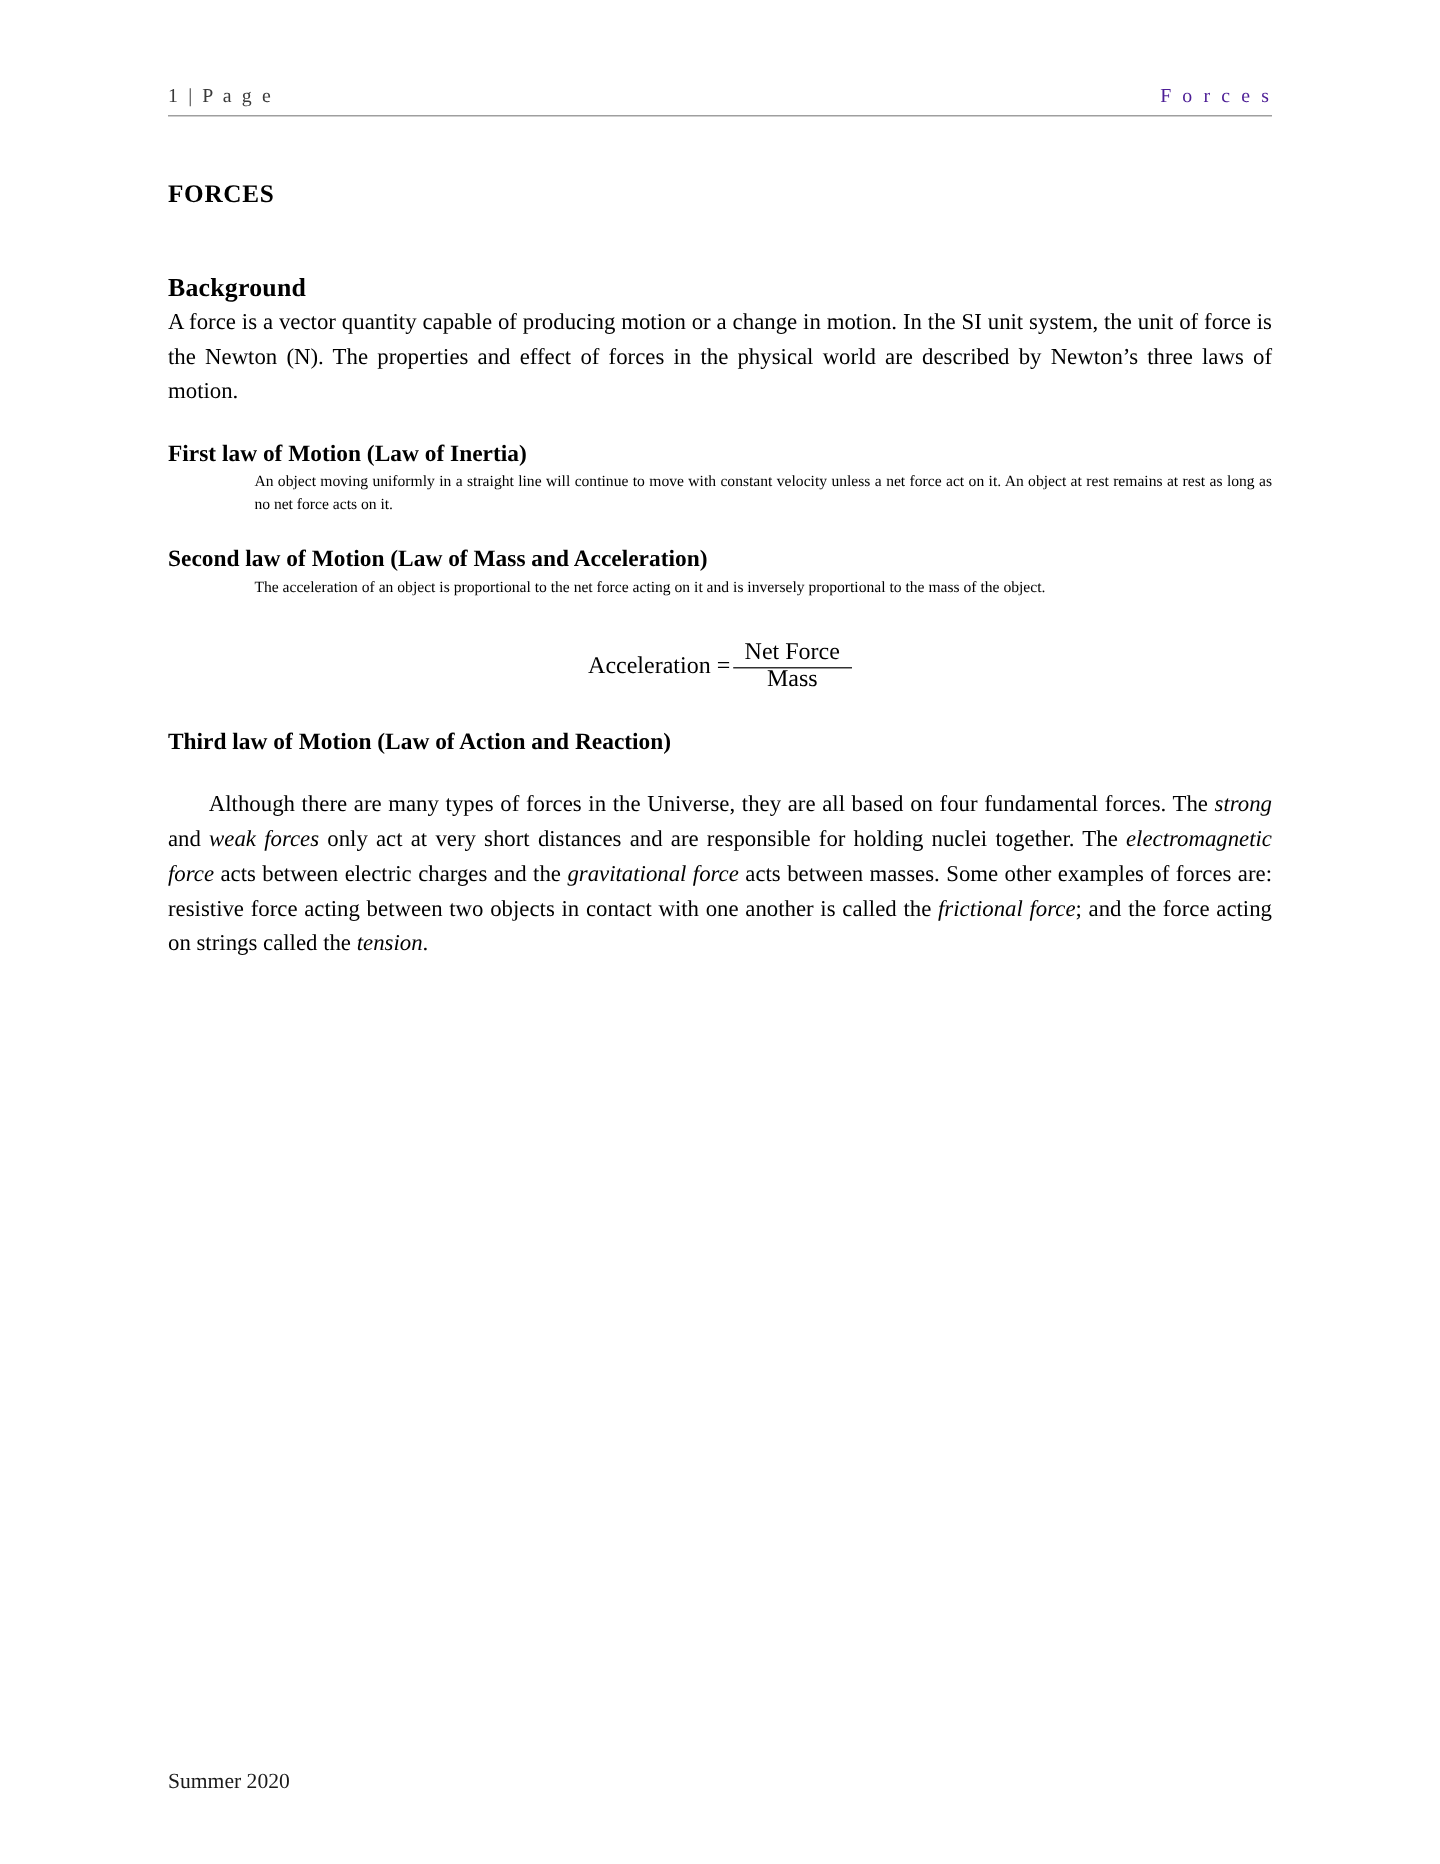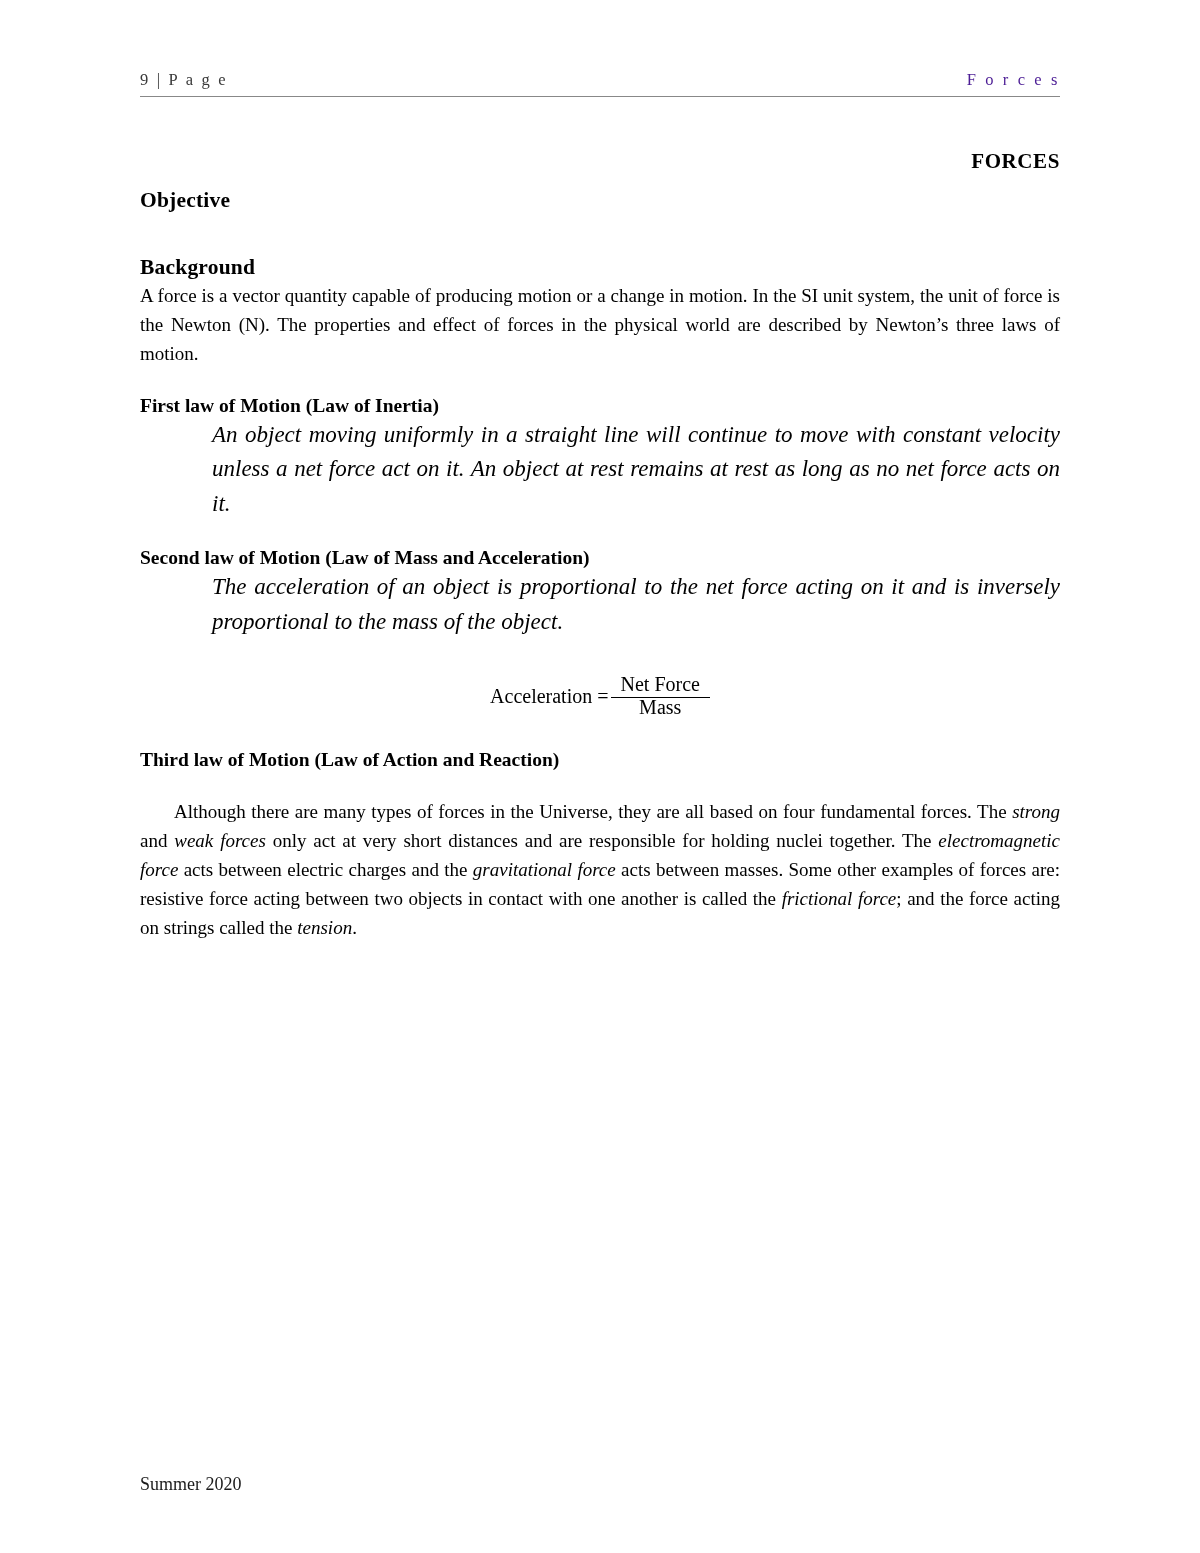--- a/index.html
+++ b/index.html
@@ -37,21 +37,21 @@
     color: #3a3a3a;
   }
   .header-right {
     font-family: "Liberation Serif", serif;
     font-size: 16.5px;
     letter-spacing: 2.6px;
     color: #4c1d95;
   }
   
   .doc-title {
-    text-align: right;
+    text-align: left;
     font-size: 21px;
     font-weight: bold;
     letter-spacing: 0.6px;
     margin: 0 0 14px 0;
   }
   h2.section {
     font-size: 21.5px;
     font-weight: bold;
     margin: 0 0 2px 0;
     letter-spacing: 0.2px;
@@ -64,22 +64,21 @@
   }
   p.para.indent { text-indent: 34px; }
   .gap-lg { height: 40px; }
   .gap-md { height: 26px; }
   h3.law {
     font-size: 19.5px;
     font-weight: bold;
     margin: 0 0 1px 0;
   }
   p.law-text {
-    font-size: 23px;
-    font-style: italic;
+    font-size: 13px;
     line-height: 1.5;
     margin: 0 0 0 72px;
     text-align: justify;
   }
   
   .equation {
     display: flex;
     justify-content: center;
     align-items: center;
     margin: 34px 0 30px 0;
@@ -110,27 +109,26 @@
     color: #1a1a1a;
   }
   em.it { font-style: italic; }
 </style>
 </head>
 <body>
 
 <div class="page">
 
   <div class="doc-header">
-    <div class="header-left">9 | P a g e</div>
+    <div class="header-left">1 | P a g e</div>
     <div class="header-right">F o r c e s</div>
   </div>
 
   <div class="doc-title">FORCES</div>
 
-  <h2 class="section">Objective</h2>
 
   <div class="gap-lg"></div>
 
   <h2 class="section">Background</h2>
   <p class="para">A force is a vector quantity capable of producing motion or a change in motion. In the SI unit system, the unit of force is the Newton (N). The properties and effect of forces in the physical world are described by Newton’s three laws of motion.</p>
 
   <div class="gap-md"></div>
 
   <h3 class="law">First law of Motion (Law of Inertia)</h3>
   <p class="law-text">An object moving uniformly in a straight line will continue to move with constant velocity unless a net force act on it. An object at rest remains at rest as long as no net force acts on it.</p>

